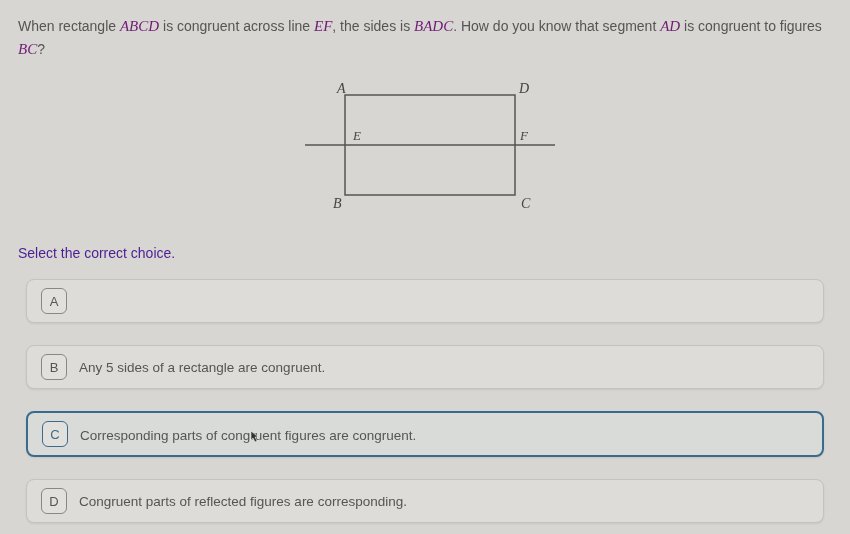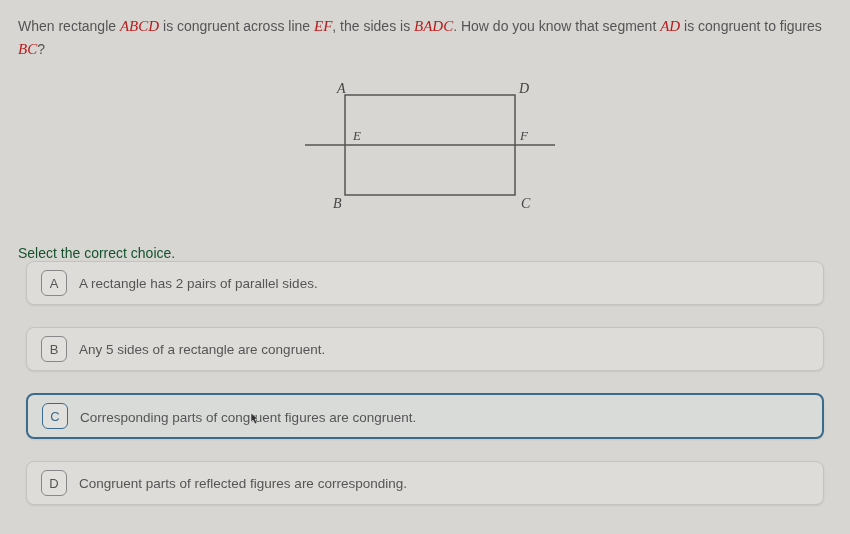--- a/index.html
+++ b/index.html
@@ -18,35 +18,36 @@
     .question-text {
       font-size: 14px;
       line-height: 1.5;
       color: #555;
       margin-bottom: 20px;
     }
     .math-var {
       font-style: italic;
       font-family: 'Times New Roman', serif;
       font-size: 15px;
-      color: #b91c1c;
+      color: #701a75;
     }
     .diagram-container {
       display: flex;
       justify-content: center;
       margin: 10px 0 25px 0;
     }
     .diagram {
       width: 300px;
       height: 140px;
       position: relative;
     }
     .select-text {
       font-size: 14px;
-      color: #14532d;
+      color: #4c1d95;
+      margin-bottom: 18px;
     }
     .choices {
       display: flex;
       flex-direction: column;
       gap: 22px;
       padding: 0 8px;
     }
     .choice {
       display: flex;
       align-items: center;
@@ -108,21 +109,20 @@
       <text x="245" y="60" font-size="13" font-style="italic" font-family="Times New Roman, serif" fill="#444">F</text>
     </svg>
   </div>
 </div>
 
 <div class="select-text">Select the correct choice.</div>
 
 <div class="choices">
   <div class="choice">
     <div class="choice-letter">A</div>
-    <div class="choice-text">A rectangle has 2 pairs of parallel sides.</div>
   </div>
   <div class="choice">
     <div class="choice-letter">B</div>
     <div class="choice-text">Any 5 sides of a rectangle are congruent.</div>
   </div>
   <div class="choice selected">
     <div class="choice-letter">C</div>
     <div class="choice-text">
       <span>Corresponding parts of congruent figures are congruent.</span>
       <svg width="12" height="14" style="position:relative;top:4px;left:-170px">

